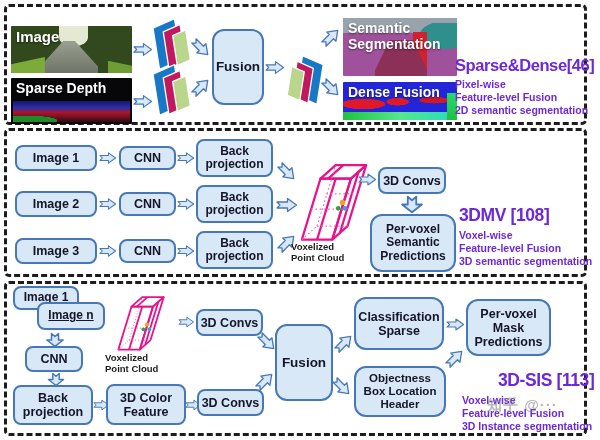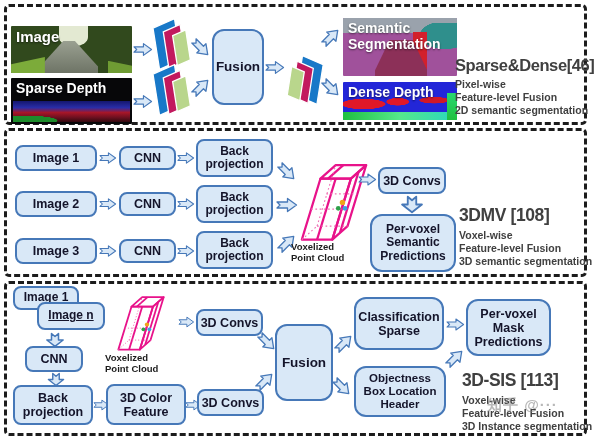--- a/index.html
+++ b/index.html
@@ -8,21 +8,21 @@
   .abs{position:absolute;}
   .box{position:absolute;background:#d9e8f7;border:2px solid #4678b8;border-radius:8px;
        display:flex;align-items:center;justify-content:center;text-align:center;
        font-weight:bold;color:#14142a;white-space:pre-line;line-height:1.12;box-sizing:border-box;}
   .round{border-radius:12px;}.fs115{font-size:11.5px}.fs12{font-size:12px}
   .fs125{font-size:12.5px}.fs135{font-size:13.5px}
   .arrow,.arrowd{position:absolute;}
   .arrow svg,.arrowd svg{display:block;width:100%;height:100%;overflow:visible;}
   .arrow polygon,.arrowd polygon{fill:#d9e8f7;stroke:#4678b8;stroke-width:2.6;stroke-linejoin:round;}
   .r45{transform:rotate(45deg);}.rm45{transform:rotate(-45deg);}
-  .titleblock{position:absolute;color:#404040;}
+  .titleblock{position:absolute;color:#6d28d9;}
   .ptitle{font-weight:bold;font-size:16.5px;letter-spacing:-0.4px;white-space:nowrap;margin-bottom:3px;}
   .pnote{font-weight:bold;font-size:10.5px;line-height:13px;white-space:nowrap;}
   .imgtile{position:absolute;overflow:hidden;border-radius:1px;}
   .imglabel{position:absolute;top:2px;left:5px;color:#fff;font-weight:bold;font-size:14px;
             line-height:1.15;text-shadow:0 1px 2px rgba(0,0,0,.55);white-space:pre-line;z-index:5;}
   .cube svg{display:block;width:100%;height:100%;overflow:visible;}
   .cap{position:absolute;font-weight:bold;font-size:9.5px;line-height:11px;color:#1c1c1c;
        text-align:left;white-space:pre-line;}
   .stack svg{display:block;width:100%;height:100%;}
   .watermark{position:absolute;color:rgba(125,125,125,.55);font-weight:bold;font-size:15px;
@@ -119,21 +119,21 @@
       <div class="abs" style="right:26%;top:24%;width:13%;height:66%;background:#d2202c;"></div>
       <div class="abs" style="left:28%;bottom:0;width:46%;height:62%;background:#8c3058;clip-path:polygon(28% 0,72% 0,105% 100%,-5% 100%);"></div>
       <div class="imglabel">Semantic
 Segmentation</div>
     </div>
 
     <div class="imgtile" style="left:336px;top:75px;width:114px;height:38px;background:#2326d8;">
       <div class="abs" style="inset:0;background:radial-gradient(ellipse at 18% 58%,#e01828 0 16%,transparent 17%),radial-gradient(ellipse at 48% 52%,#e01828 0 13%,transparent 14%),radial-gradient(ellipse at 80% 48%,#d01828 0 11%,transparent 12%);"></div>
       <div class="abs" style="left:0;bottom:0;right:0;height:20%;background:linear-gradient(90deg,#20c040,#55e88c,#28d8c0);"></div>
       <div class="abs" style="right:0;bottom:0;width:9%;height:70%;background:linear-gradient(#28d870,#20c040);"></div>
-      <div class="imglabel">Dense Depth</div>
+      <div class="imglabel">Dense Fusion</div>
     </div>
 
     <div class="titleblock" style="left:448px;top:49px;">
       <div class="ptitle">Sparse&amp;Dense[46]</div>
       <div class="pnote">Pixel-wise</div>
       <div class="pnote">Feature-level Fusion</div>
       <div class="pnote">2D semantic segmentation</div>
     </div>
   </div>
 
@@ -348,21 +348,21 @@
         <svg viewBox="0 0 40 30">
           <polygon points="0,9 21,9 21,2 39,15 21,28 21,21 0,21 6,15"></polygon>
         </svg>
       </div>
 
     <div class="box round fs125" style="left:459px;top:15px;width:85px;height:57px;">Per-voxel
 Mask
 Predictions</div>
 
     <div class="titleblock" style="left:455px;top:86px;">
-      <div class="ptitle" style="font-size:17.5px;">3D-SIS [113]</div>
+      <div class="ptitle" style="font-size:17.5px;margin-left:36px;">3D-SIS [113]</div>
       <div class="pnote">Voxel-wise</div>
       <div class="pnote">Feature-level Fusion</div>
       <div class="pnote">3D Instance segmentation</div>
     </div>
 
     <div class="watermark" style="left:480px;top:112px;">知乎 @···</div>
   </div>
 
 </div>
 

